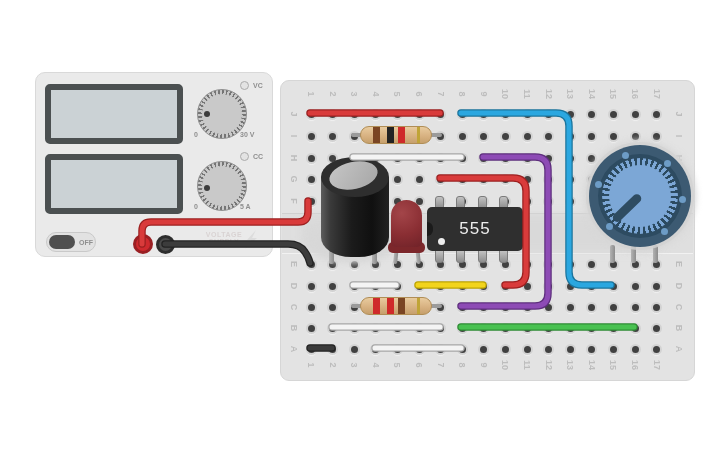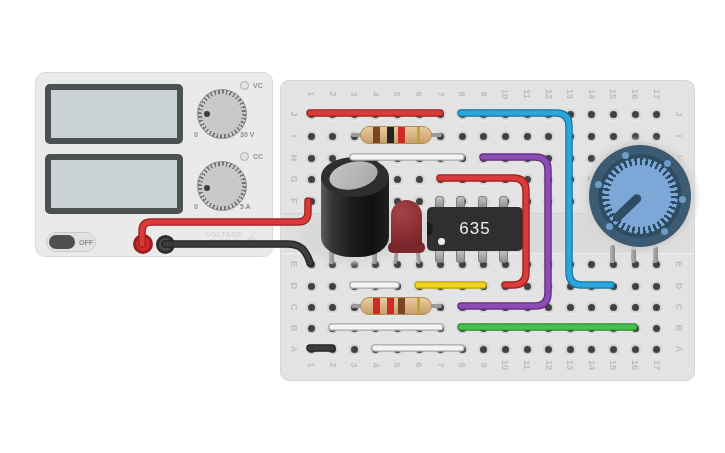--- a/index.html
+++ b/index.html
@@ -373,21 +373,21 @@
   <div class="led-dome"></div>
 
   <div class="ic-pin" style="left:435px;top:196px;border-radius:3px 3px 1px 1px;"></div>
   <div class="ic-pin" style="left:456px;top:196px;border-radius:3px 3px 1px 1px;"></div>
   <div class="ic-pin" style="left:478px;top:196px;border-radius:3px 3px 1px 1px;"></div>
   <div class="ic-pin" style="left:499px;top:196px;border-radius:3px 3px 1px 1px;"></div>
   <div class="ic-pin" style="left:435px;top:250px;border-radius:1px 1px 3px 3px;"></div>
   <div class="ic-pin" style="left:456px;top:250px;border-radius:1px 1px 3px 3px;"></div>
   <div class="ic-pin" style="left:478px;top:250px;border-radius:1px 1px 3px 3px;"></div>
   <div class="ic-pin" style="left:499px;top:250px;border-radius:1px 1px 3px 3px;"></div>
-  <div class="ic-body">635</div>
+  <div class="ic-body">555</div>
   <div class="ic-notch"></div>
   <div class="ic-dot"></div>
 
   <div class="leg" style="left:610px;top:245px;width:5px;height:18px;"></div>
   <div class="leg" style="left:631px;top:245px;width:5px;height:18px;"></div>
   <div class="leg" style="left:653px;top:245px;width:5px;height:18px;"></div>
   <div class="pot">
     <div class="pot-base"></div>
     <div class="pot-dot" style="left:90px;top:51px;"></div>
     <div class="pot-dot" style="left:72px;top:83px;"></div>

